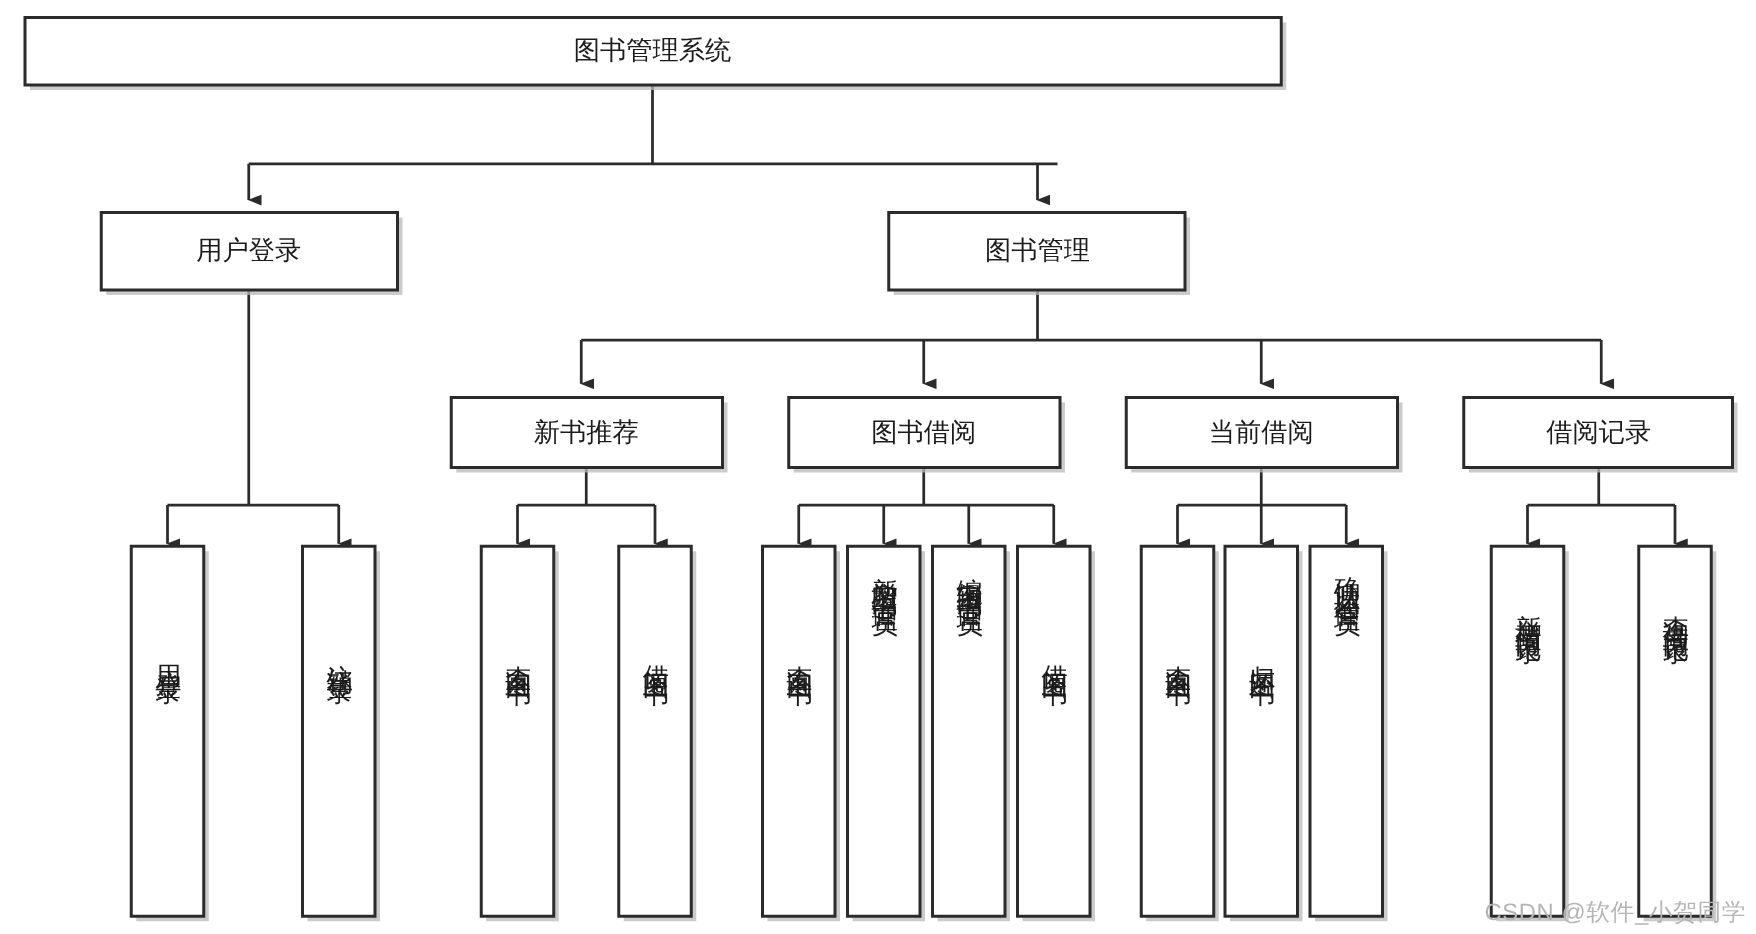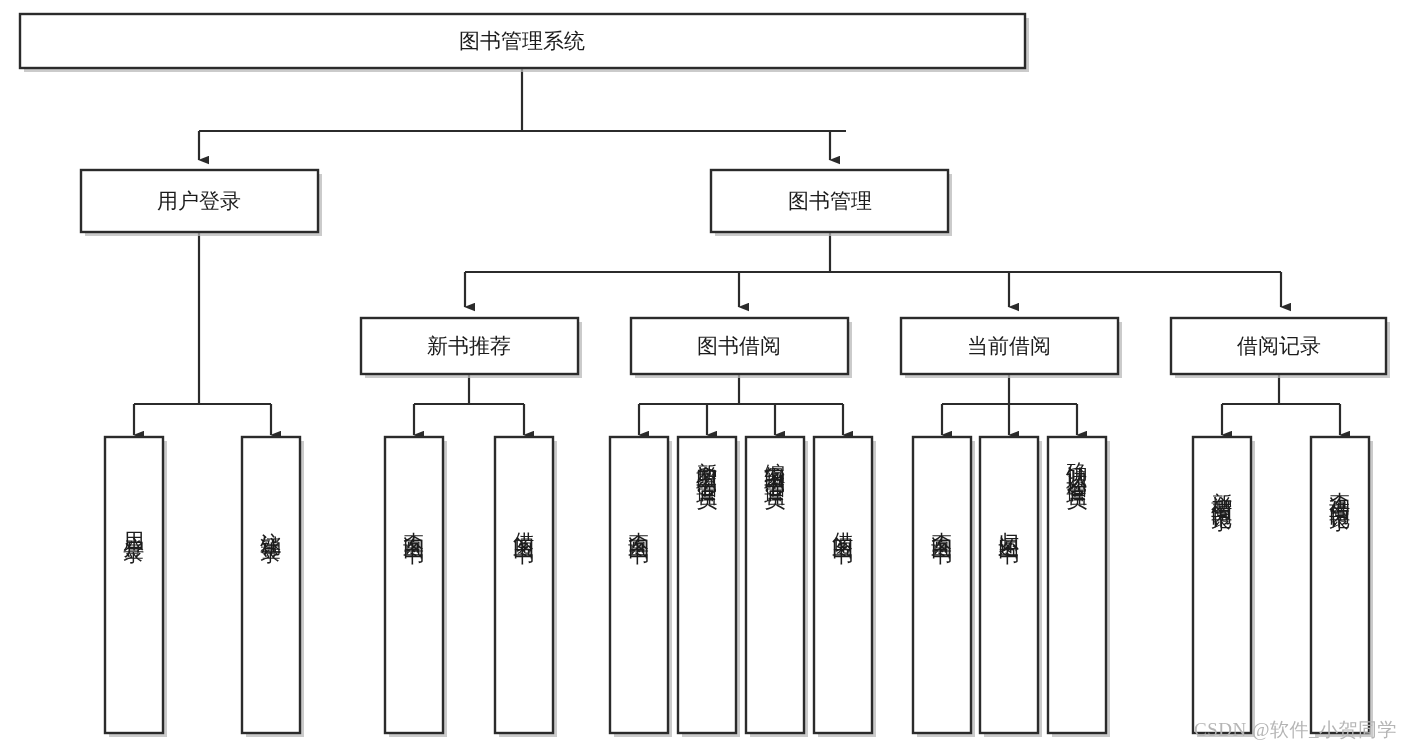--- a/index.html
+++ b/index.html
@@ -63,21 +63,21 @@
     font-size: 21px;
     line-height: 1.12;
     letter-spacing: 4px;
     color: #1c1c1c;
     white-space: nowrap;
   }
   .watermark {
     position: absolute;
     right: 8px;
     bottom: 4px;
-    font-family: Liberation Serif, serif;
+    font-family: Liberation Sans, sans-serif;
     font-size: 19px;
     color: #b5b5b5;
     letter-spacing: 0.5px;
     user-select: none;
   }
 </style>
 </head>
 <body>
 
 <div id="diagram-root">

